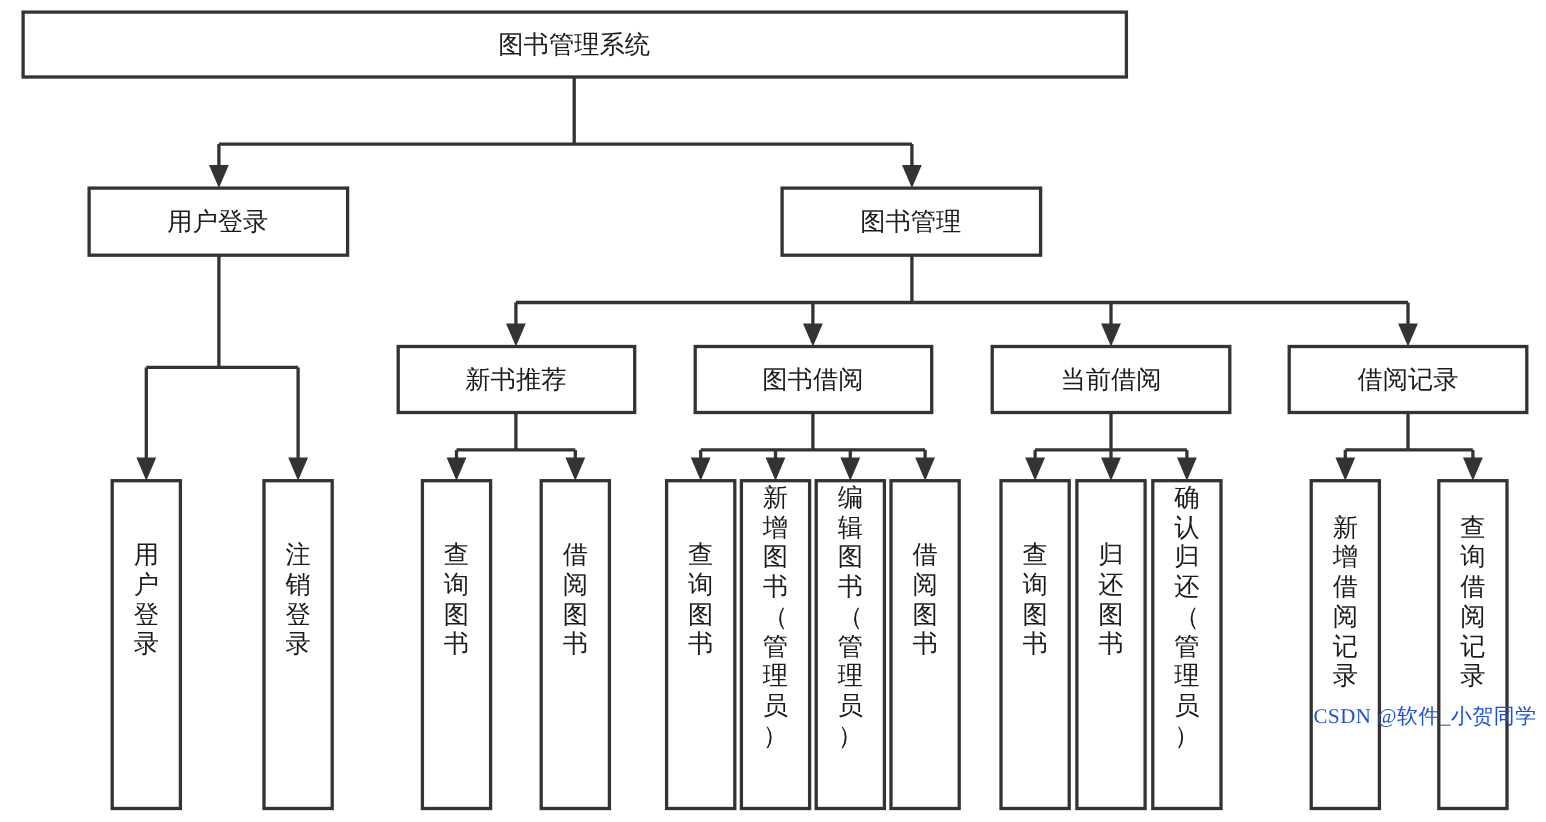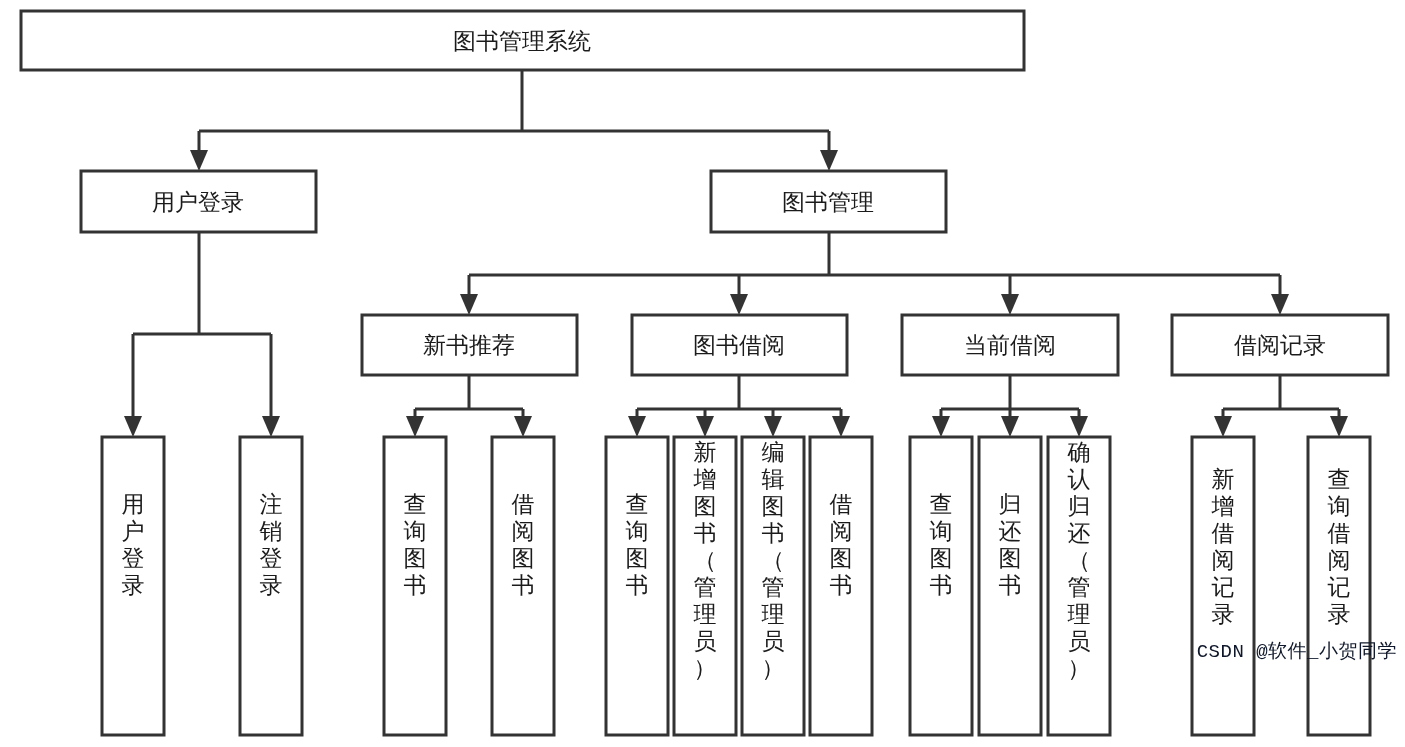--- a/index.html
+++ b/index.html
@@ -50,23 +50,23 @@
     fill: none;
   }
   .arrow-head {
     fill: #333333;
     stroke: none;
   }
   .watermark {
     position: absolute;
     right: 8px;
     bottom: 5px;
-    font-family: Liberation Mono, monospace;
+    font-family: Liberation Serif, serif;
     font-size: 19px;
-    color: #0f172a;
+    color: #1d4ed8;
     letter-spacing: 0.5px;
     user-select: none;
     pointer-events: none;
   }
 </style>
 </head>
 <body>
 
 <div id="diagram-root">
   <svg class="flowchart" viewBox="0 0 1405 747" xmlns="http://www.w3.org/2000/svg">

